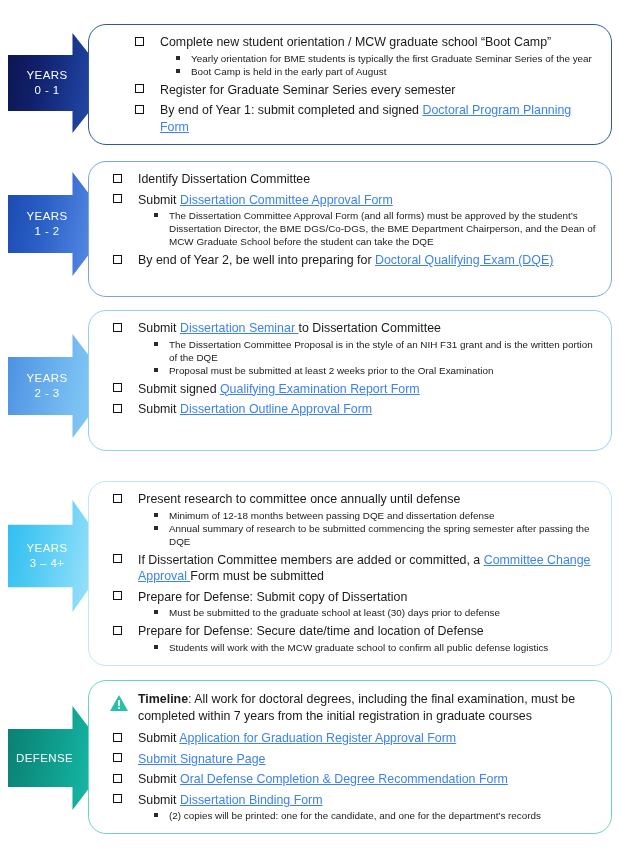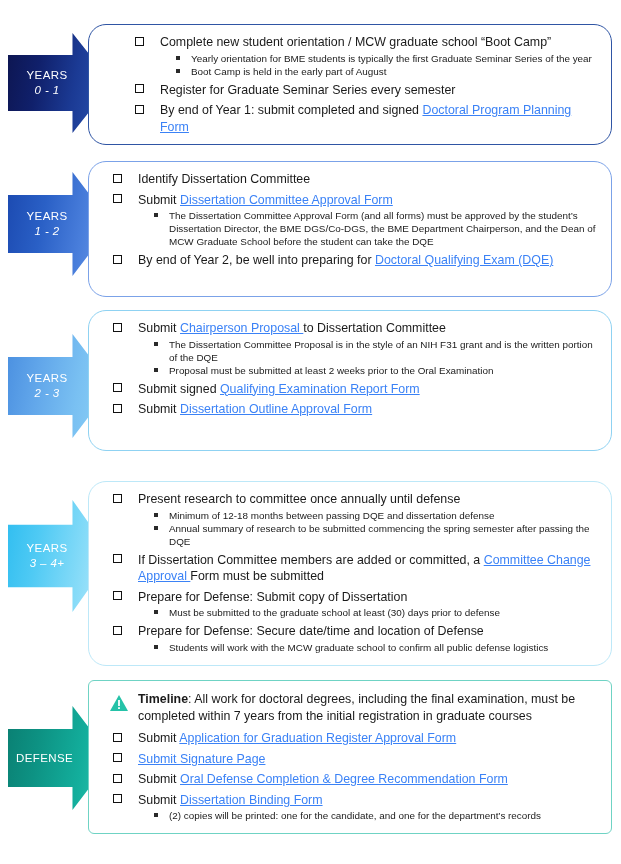--- a/index.html
+++ b/index.html
@@ -44,21 +44,21 @@
   .arrow-label {
     color: #ffffff;
     font-size: 11.5px;
     line-height: 15px;
     letter-spacing: 0.4px;
     text-align: left;
     width: 62px;
     text-indent: 0;
   }
   .arrow-label.centered { text-align: center; }
-  .arrow-label .l2 { display: block; font-style: italic; }
+  .arrow-label .l2 { display: block; }
 
   
   .arrow.navy   { background: linear-gradient(100deg, #0d1550 0%, #10206b 30%, #1b3a94 62%, #2b56b5 100%); }
   .arrow.blue   { background: linear-gradient(100deg, #1b49b0 0%, #2a60c6 35%, #4a7fdc 70%, #6d9ae8 100%); }
   .arrow.lblue  { background: linear-gradient(100deg, #4a8fe0 0%, #61a6ea 30%, #79c0f2 65%, #8ed3f7 100%); }
   .arrow.sky    { background: linear-gradient(100deg, #2fbdf0 0%, #4fcaf4 30%, #86dbf8 68%, #b9eafc 100%); }
   .arrow.teal   { background: linear-gradient(100deg, #0a7f72 0%, #0d9283 30%, #13ae9c 68%, #2fc6b1 100%); }
 
   
   .card {
@@ -67,21 +67,21 @@
     width: 524px;
     background: #ffffff;
     border: 1.2px solid #4472c4;
     border-radius: 18px;
     padding: 9px 10px 9px 18px;
   }
   .card.navy  { border-color: #2f55a4; padding-left: 40px; }
   .card.blue  { border-color: #7ba2e8; }
   .card.lblue { border-color: #8fd2f2; }
   .card.sky   { border-color: #bde8f8; }
-  .card.teal  { border-color: #6fd3c4; border-radius: 6px; }
+  .card.teal  { border-color: #6fd3c4; }
 
   
   ul.level1 {
     list-style: none;
     margin: 0;
     padding: 0;
   }
   ul.level1 > li {
     position: relative;
     padding-left: 31px;
@@ -180,21 +180,21 @@
         <li><span class="chk"></span><span>By end of Year 2, be well into preparing for </span><a class="lnk" href="#">Doctoral Qualifying Exam (DQE)</a></li>
       </ul>
     </div>
     <div class="arrow-wrap" style="top:334px;height:104px;">
       <div class="arrow lblue" style="height:104px;">
         <div class="arrow-label centered"><span>YEARS</span><span class="l2">2 - 3</span></div>
       </div>
     </div>
     <div class="card lblue" style="top:310px;min-height:141px;">
       <ul class="level1">
-        <li><span class="chk"></span><span>Submit </span><a class="lnk" href="#">Chairperson Proposal </a><span>to Dissertation Committee</span><ul class="level2">
+        <li><span class="chk"></span><span>Submit </span><a class="lnk" href="#">Dissertation Seminar </a><span>to Dissertation Committee</span><ul class="level2">
             <li><span class="sq"></span><span>The Dissertation Committee Proposal is in the style of an NIH F31 grant and is the written portion of the DQE</span></li>
             <li><span class="sq"></span><span>Proposal must be submitted at least 2 weeks prior to the Oral Examination</span></li>
           </ul></li>
         <li><span class="chk"></span><span>Submit signed </span><a class="lnk" href="#">Qualifying Examination Report Form</a></li>
         <li><span class="chk"></span><span>Submit </span><a class="lnk" href="#">Dissertation Outline Approval Form</a></li>
       </ul>
     </div>
     <div class="arrow-wrap" style="top:500px;height:112px;">
       <div class="arrow sky" style="height:112px;">
         <div class="arrow-label centered"><span>YEARS</span><span class="l2">3 – 4+</span></div>

